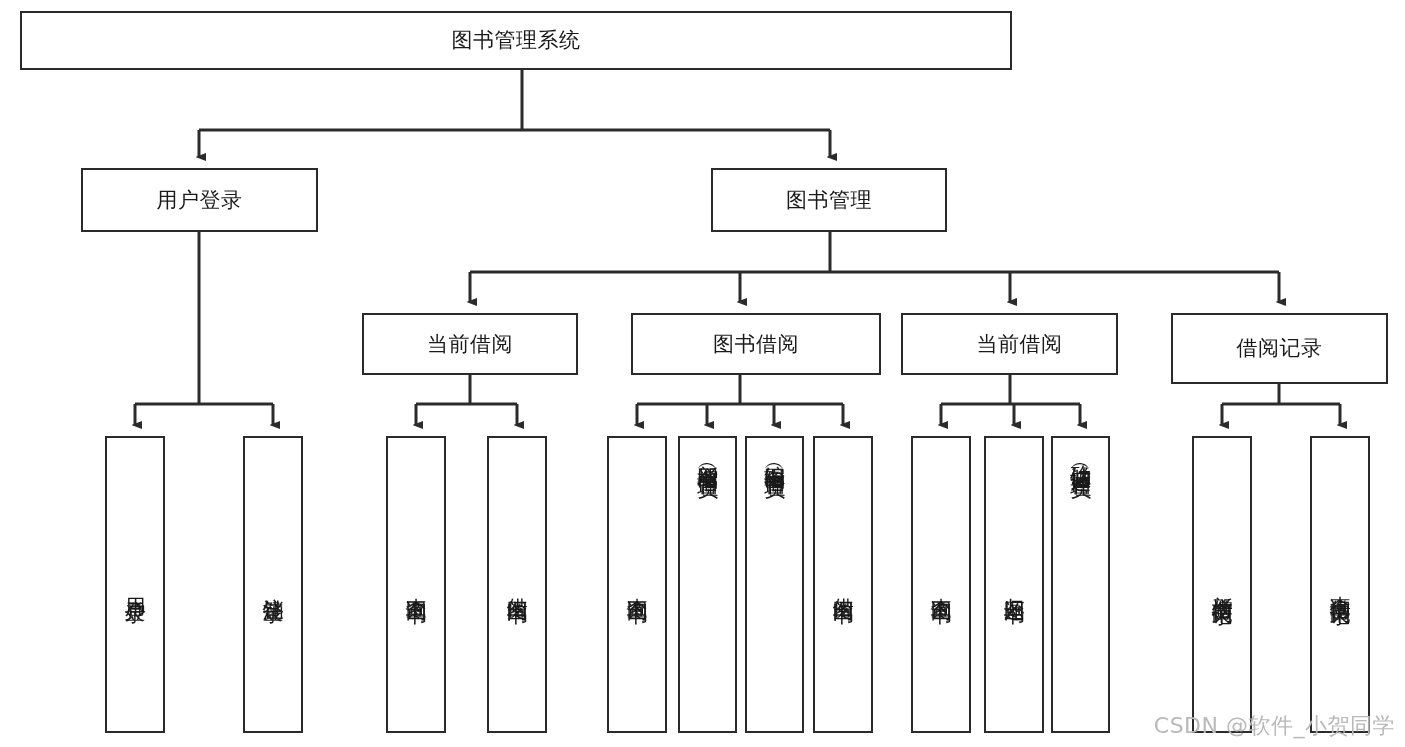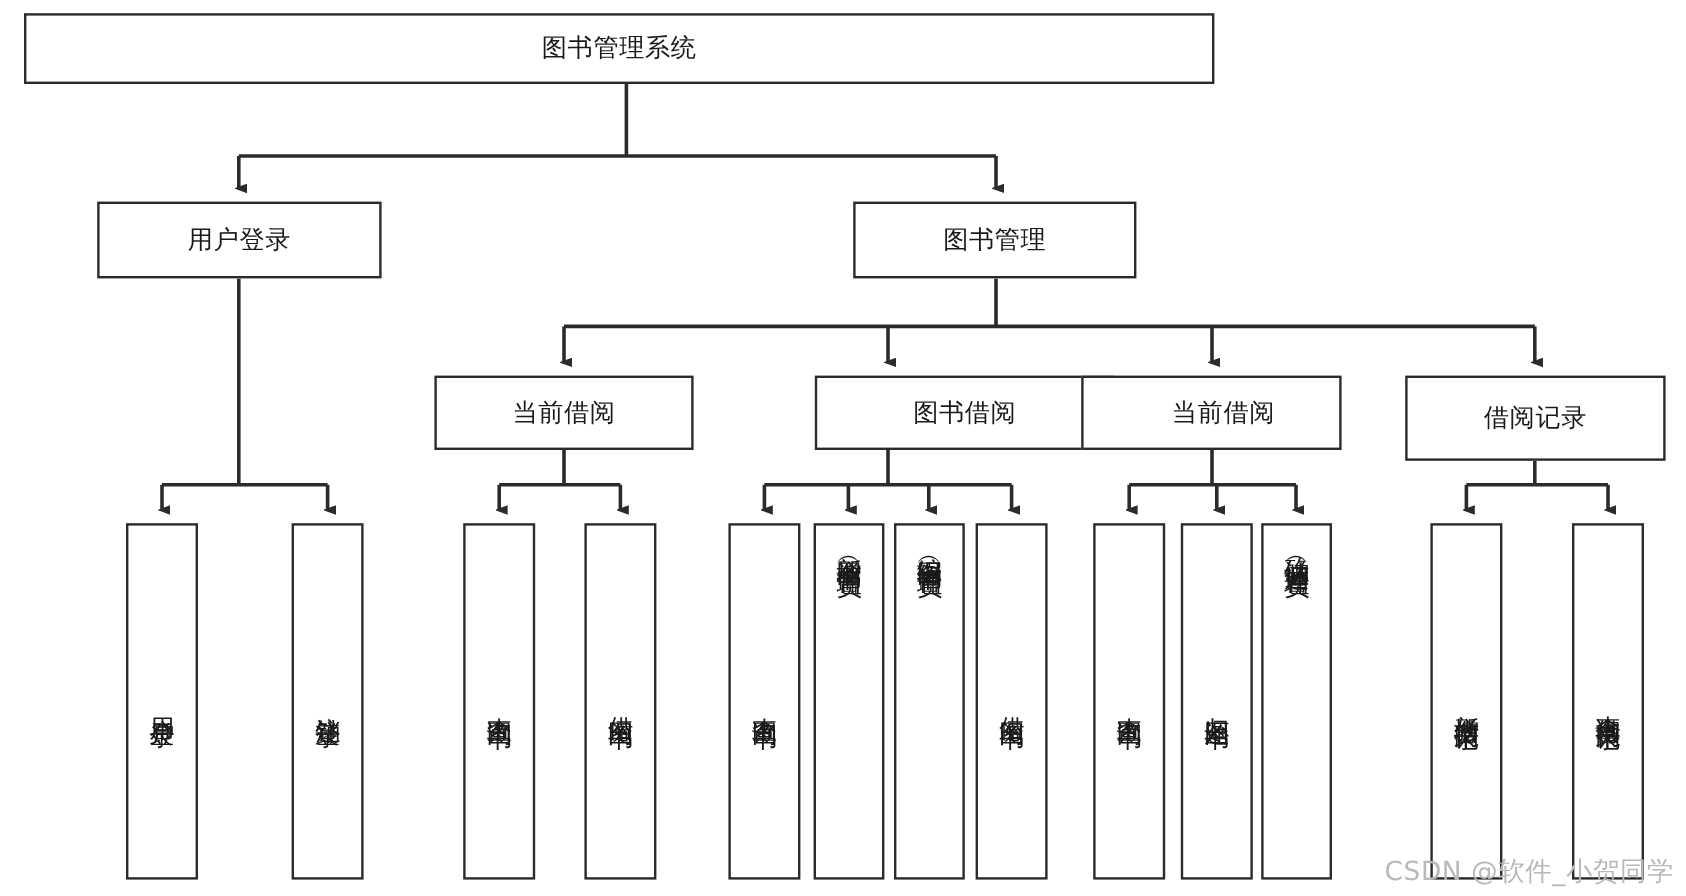--- a/index.html
+++ b/index.html
@@ -131,21 +131,21 @@
   <div class="node" style="left:81px;top:168px;width:237px;height:64px;">
     <span class="node-label">用户登录</span>
   </div>
   <div class="node" style="left:711px;top:168px;width:236px;height:64px;">
     <span class="node-label">图书管理</span>
   </div>
 
   <div class="node" style="left:362px;top:313px;width:216px;height:62px;">
     <span class="node-label">当前借阅</span>
   </div>
-  <div class="node" style="left:631px;top:313px;width:250px;height:62px;margin-left:48px;">
+  <div class="node" style="left:631px;top:313px;width:250px;height:62px;">
     <span class="node-label">图书借阅</span>
   </div>
   <div class="node" style="left:901px;top:313px;width:217px;height:62px;padding-left:20px;">
     <span class="node-label">当前借阅</span>
   </div>
   <div class="node" style="left:1171px;top:313px;width:217px;height:71px;justify-content:center;">
     <span class="node-label">借阅记录</span>
   </div>
 
   <div class="node leaf centered" style="left:105px;top:436px;width:60px;height:297px;">

